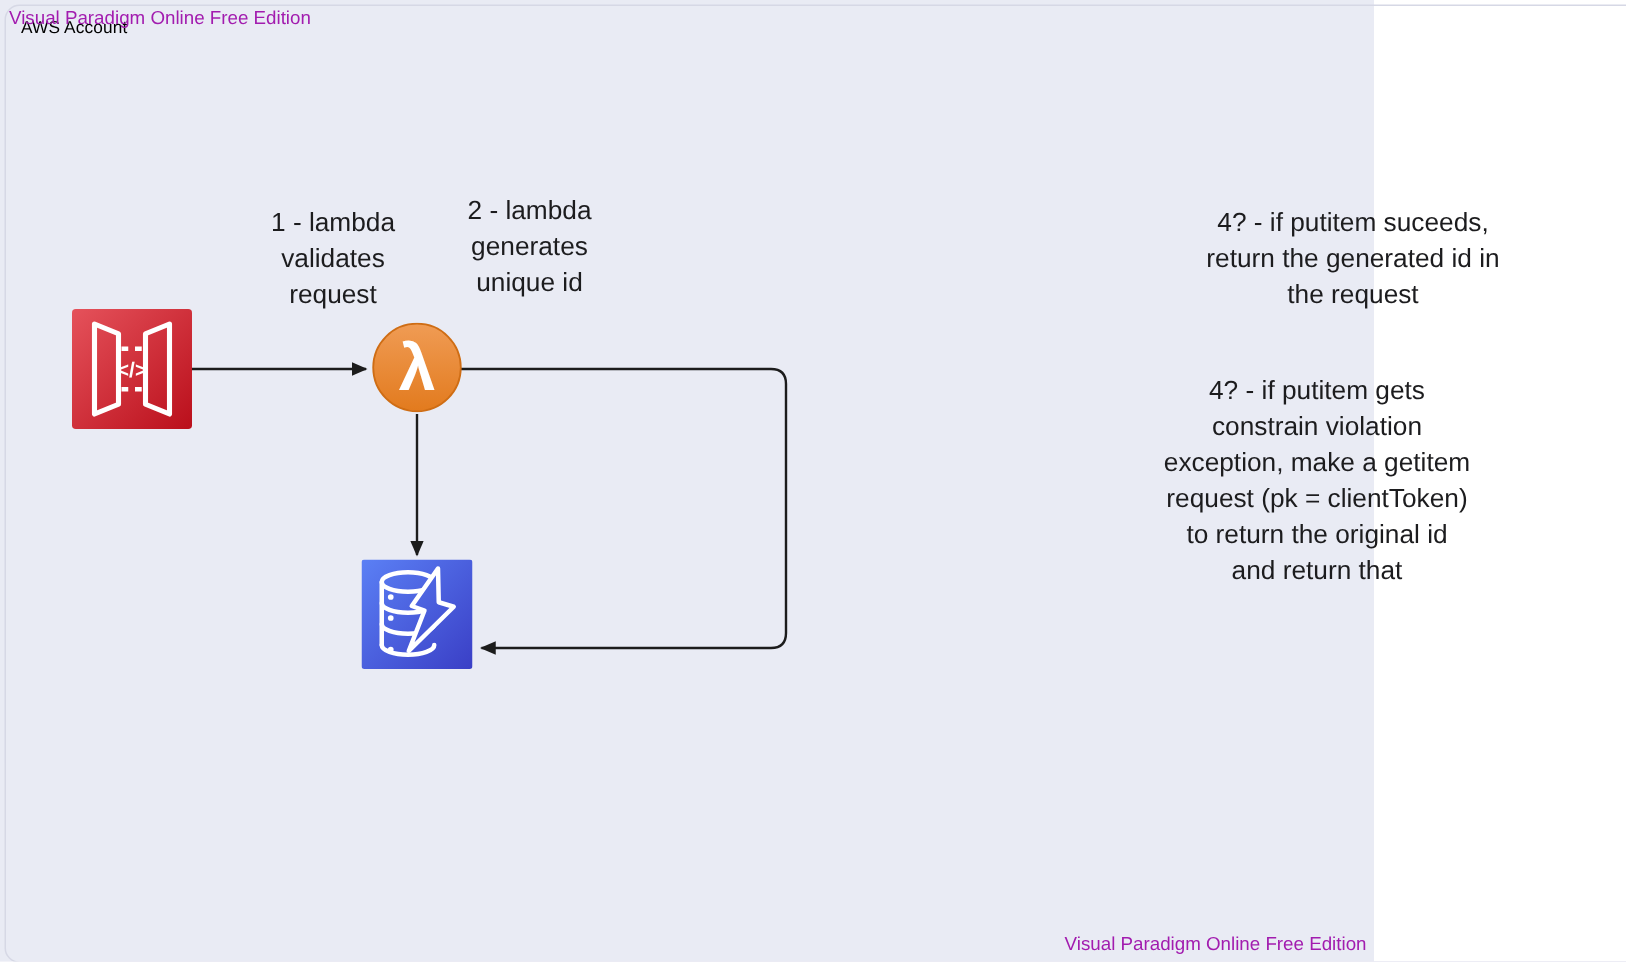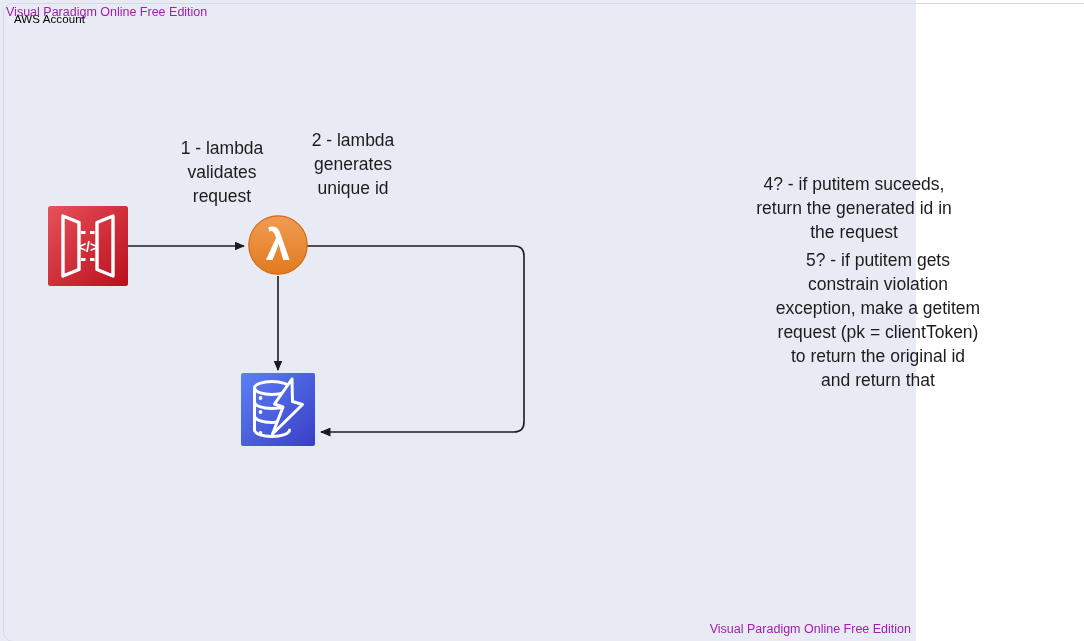--- a/index.html
+++ b/index.html
@@ -116,25 +116,25 @@
 
   <div class="annotation" style="left:132px;top:136px;width:180px;">1 - lambda
 validates
 request</div>
 
   <div class="annotation" style="left:263px;top:128px;width:180px;">2 - lambda
 generates
 unique id</div>
 
 
-  <div class="annotation" style="left:724px;top:136px;width:260px;margin-top:36px;">4? - if putitem suceeds,
+  <div class="annotation" style="left:772px;top:136px;width:260px;">4? - if putitem suceeds,
 return the generated id in
 the request</div>
 
-  <div class="annotation" style="left:738px;top:248px;width:280px;">5? - if putitem gets
+  <div class="annotation" style="left:738px;top:248px;width:280px;">4? - if putitem gets
 constrain violation
 exception, make a getitem
 request (pk = clientToken)
 to return the original id
 and return that</div>
 
   <div class="wm wm-br">Visual Paradigm Online Free Edition</div>
 
 </div>
 

